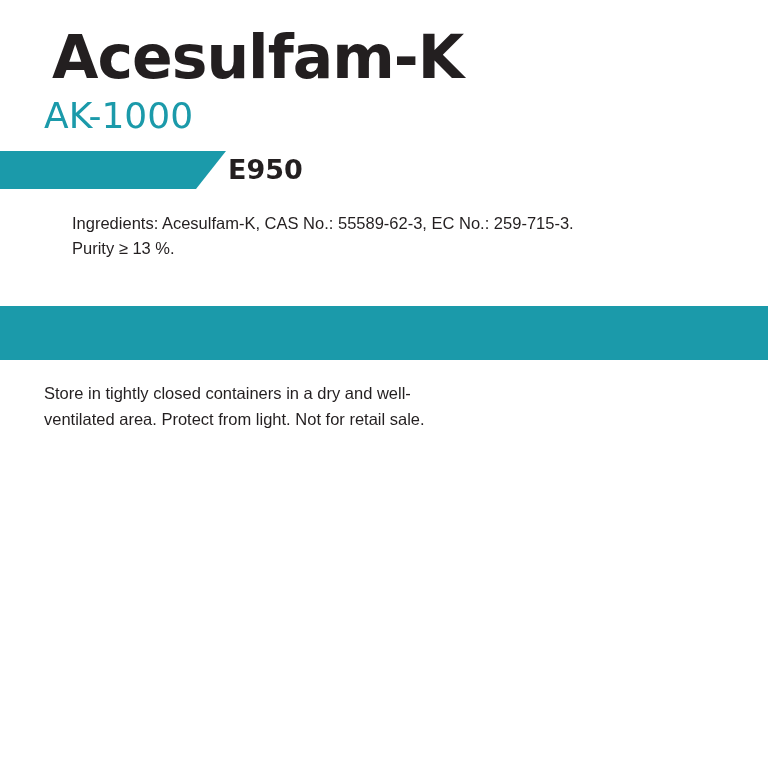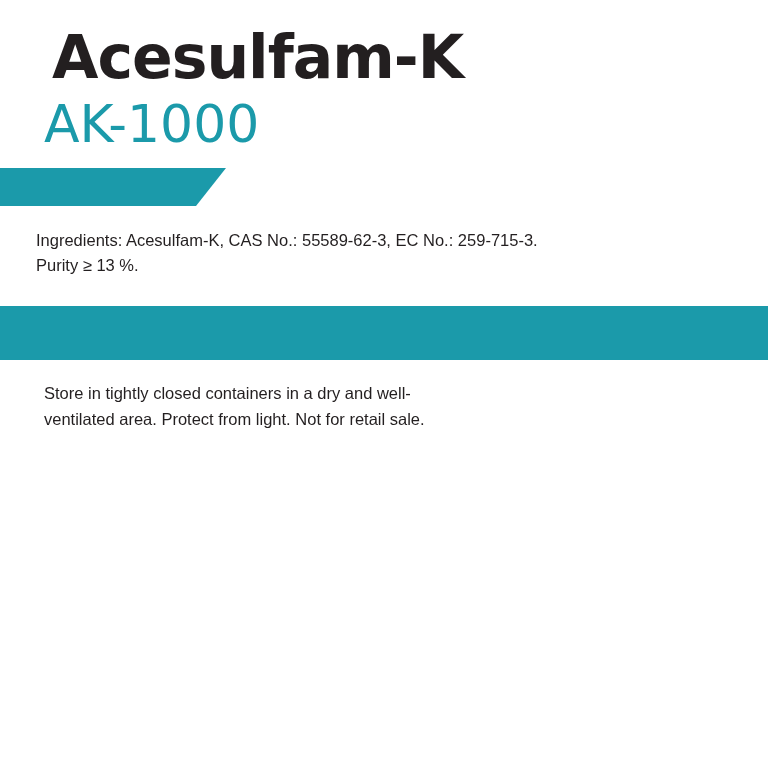--- a/index.html
+++ b/index.html
@@ -31,21 +31,21 @@
     font-weight: bold;
     font-size: 60px;
     line-height: 1.05;
     letter-spacing: -1px;
     color: #231f20;
     margin: 8px;
   }
   .product-code {
     font-family: "DejaVu Sans", sans-serif;
     font-weight: normal;
-    font-size: 52px;
+    font-size: 36px;
     line-height: 1.05;
     letter-spacing: 0px;
     color: #1b9aaa;
     margin: 4px 0 0 0;
   }
 
   
   .enumber-row {
     position: relative;
     margin-top: 16px;
@@ -75,21 +75,21 @@
     height: 38px;
     line-height: 38px;
     font-family: "DejaVu Sans", sans-serif;
     font-weight: bold;
     font-size: 27px;
     color: #231f20;
   }
 
   
   .ingredients {
-    margin: 22px 0 0 36px;
+    margin: 22px 0 0 72px;
     width: 640px;
     font-size: 16.5px;
     line-height: 1.55;
     color: #231f20;
   }
   .ingredients div {
     white-space: pre;
   }
 
   
@@ -129,20 +129,21 @@
 <div class="label">
 
   <div class="title-block">
     <h1 class="product-name">Acesulfam-K</h1>
     <div class="product-code">AK-1000</div>
   </div>
 
   <div class="enumber-row">
     <div class="enumber-bar"></div>
     <div class="enumber-arrow"></div>
+    <div class="enumber-text">E950</div>
   </div>
 
   <div class="ingredients">
     <div>Ingredients: Acesulfam-K, CAS No.: 55589-62-3, EC No.: 259-715-3.</div>
     <div>Purity ≥ 13 %.</div>
   </div>
 
   <div class="teal-band"></div>
 
   <div class="storage">Store in tightly closed containers in a dry and well-ventilated area. Protect from light. Not for retail sale. Country of origin: China.</div>

